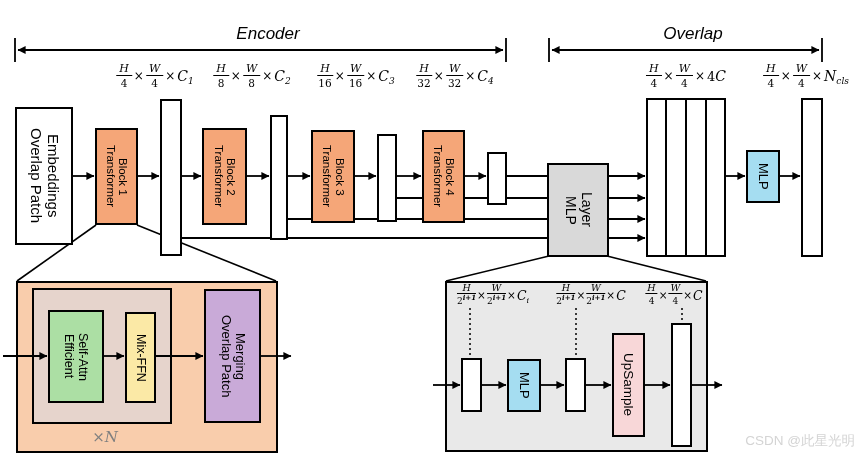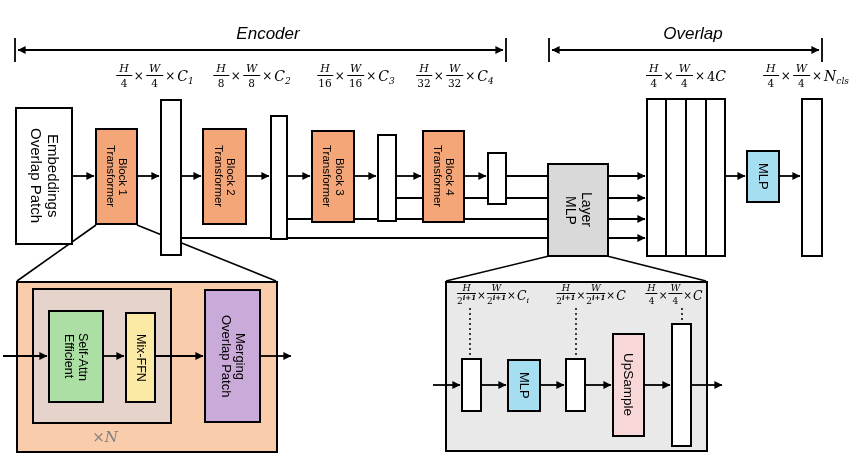--- a/index.html
+++ b/index.html
@@ -351,13 +351,14 @@
       </span>
     <span class="x">×</span>
     <span class="frac">
         <span class="fn">W</span>
         <span class="fd"><span>4</span><sup></sup></span>
       </span>
     <span class="x">×</span>
     <span class="tail"><span class="tpre"></span><span class="tv">C</span><sub></sub></span>
   </div>
 
+  <div id="watermark">CSDN @此星光明</div>
 </div>
 
 </body></html>

